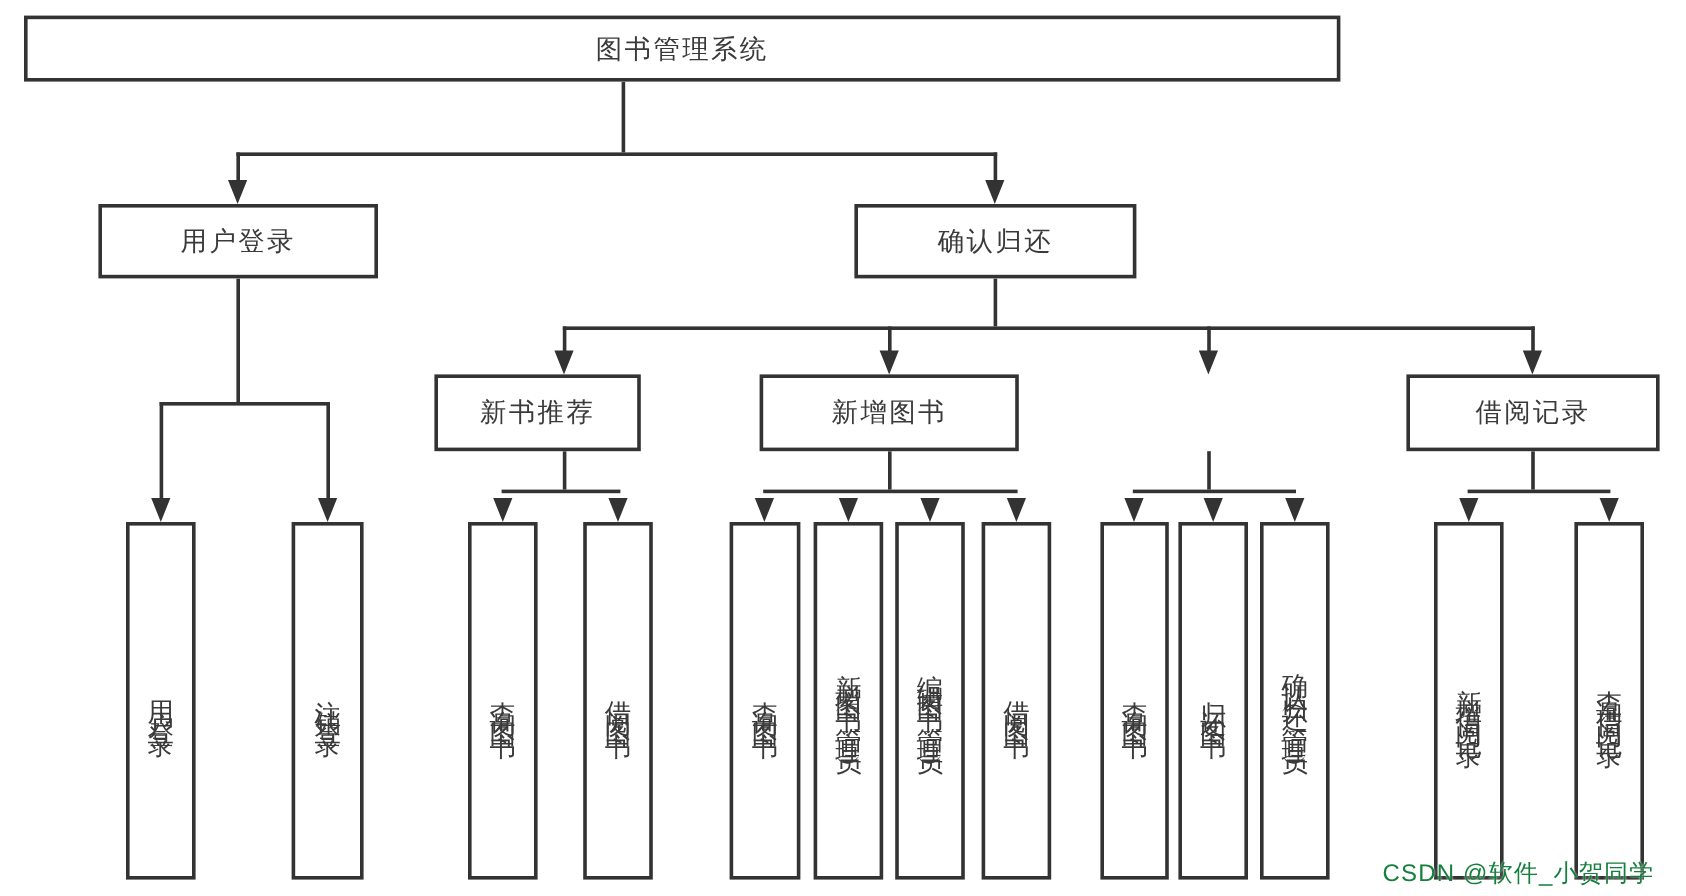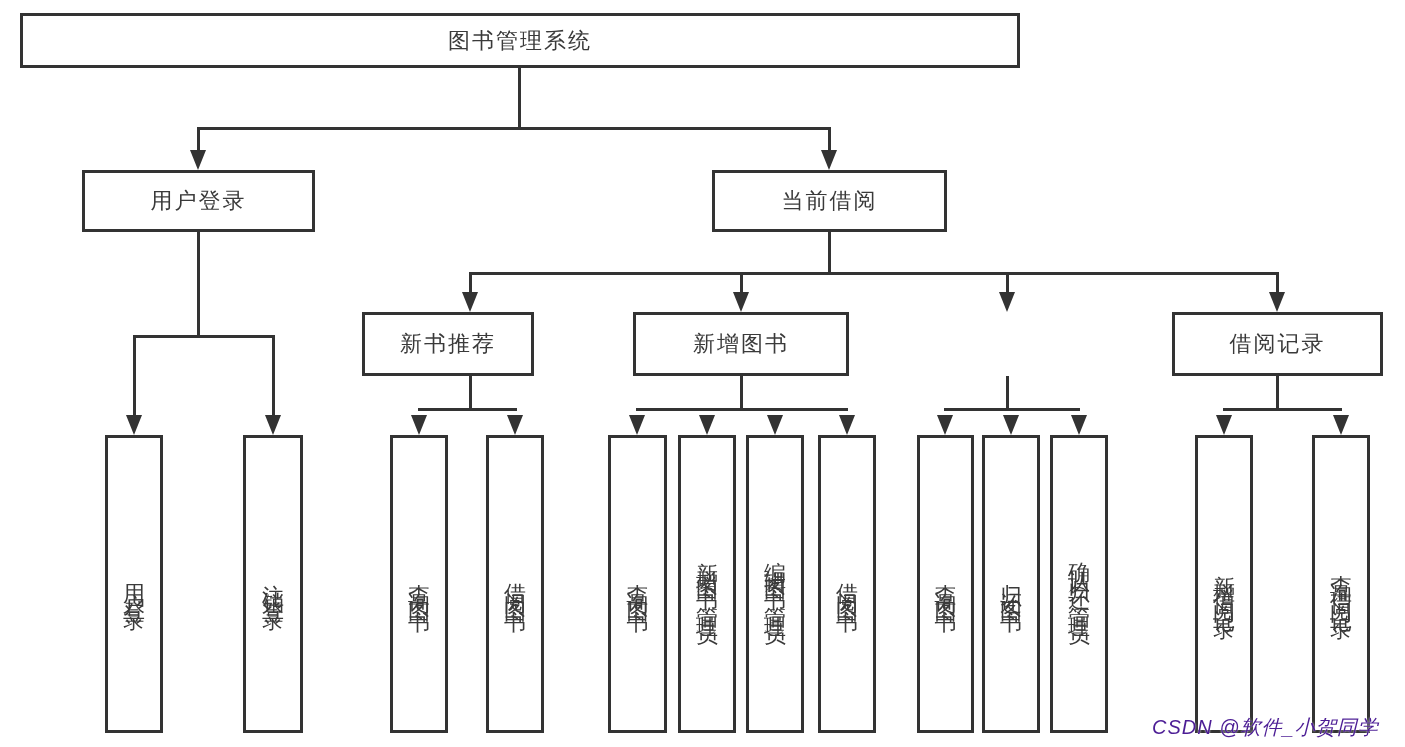--- a/index.html
+++ b/index.html
@@ -41,43 +41,42 @@
     position: absolute; width: 0; height: 0; z-index: 3;
     border-left: 8px solid transparent;
     border-right: 8px solid transparent;
     border-top: 20px solid #333333;
   }
   .watermark {
     position: absolute;
     left: 1152px; top: 714px;
     font-size: 20px;
     letter-spacing: 1px;
-    color: #4c1d95;
+    color: #15803d;
     text-shadow: 0 0 2px #ffffff;
     z-index: 10;
     white-space: nowrap;
-    font-style: italic;
   }
 </style>
 </head>
 <body>
 
 <div id="stage">
 
-  <div class="box hbox" style="left:20px;top:13px;width:1000px;height:55px">图书管理系统</div>
+  <div class="box hbox" style="left:20px;top:13px;width:1097px;height:55px">图书管理系统</div>
 
   <div class="vl" style="left:518px;top:68px;height:59px"></div>
   <div class="hl" style="left:197px;top:127px;width:634px"></div>
   <div class="vl" style="left:197px;top:127px;height:26px"></div>
   <div class="vl" style="left:828px;top:127px;height:26px"></div>
   <div class="ar" style="left:190px;top:150px"></div>
   <div class="ar" style="left:821px;top:150px"></div>
 
   <div class="box hbox" style="left:82px;top:170px;width:233px;height:62px">用户登录</div>
-  <div class="box hbox" style="left:712px;top:170px;width:235px;height:62px">当前借阅</div>
+  <div class="box hbox" style="left:712px;top:170px;width:235px;height:62px">确认归还</div>
 
   <div class="vl" style="left:197px;top:232px;height:103px"></div>
   <div class="hl" style="left:133px;top:335px;width:142px"></div>
   <div class="vl" style="left:133px;top:335px;height:82px"></div>
   <div class="vl" style="left:272px;top:335px;height:82px"></div>
   <div class="ar" style="left:126px;top:415px"></div>
   <div class="ar" style="left:265px;top:415px"></div>
 
   <div class="vl" style="left:828px;top:232px;height:40px"></div>
   <div class="hl" style="left:469px;top:272px;width:810px"></div>

